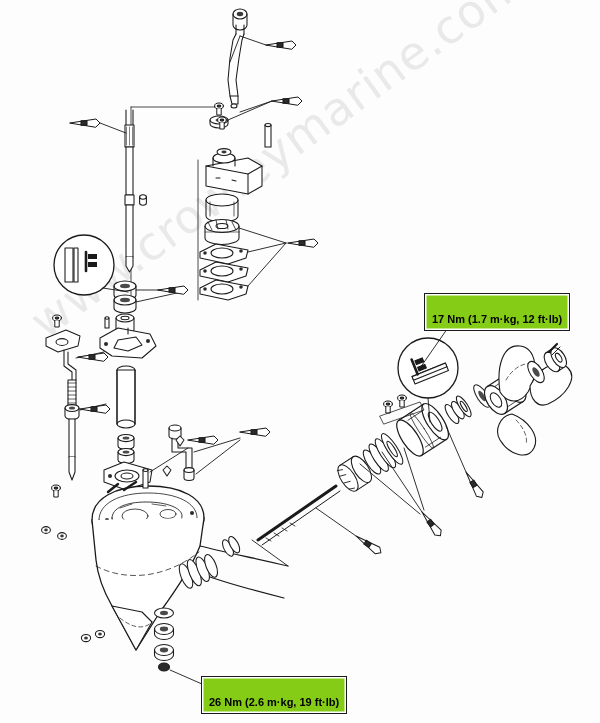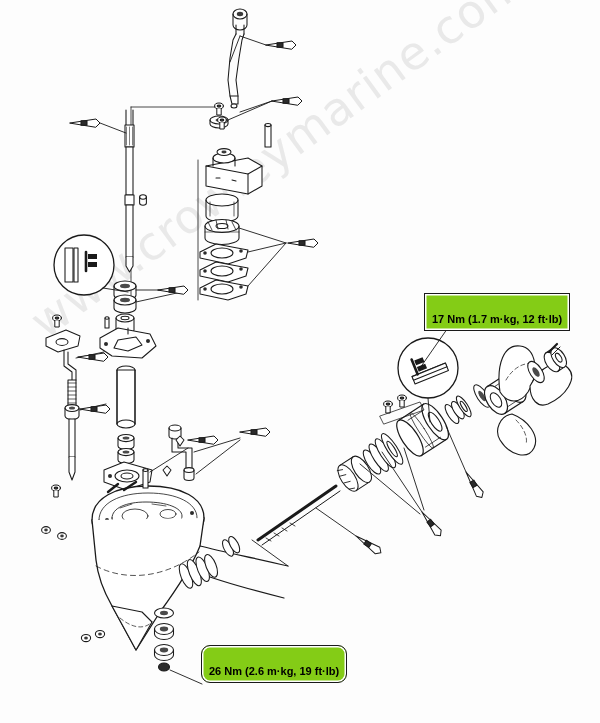--- a/index.html
+++ b/index.html
@@ -43,21 +43,21 @@
     padding:20px 7px 5px 7px;
     font-family:"Liberation Sans", sans-serif;
     font-size:11px;
     font-weight:bold;
     color:#000;
     white-space:nowrap;
     line-height:1;
     box-shadow:0 0 0 1.5px #fff inset;
   }
   #torque-upper{ left:424px; top:293px; }
-  #torque-lower{ left:201px; top:645px;border-radius:9px; }
+  #torque-lower{ left:201px; top:676px; }
 </style>
 </head>
 <body>
 
 <div id="page">
 
   <div class="watermark">www.crowleymarine.com</div>
 
   <svg id="art" viewBox="0 0 600 723">
     <defs>

